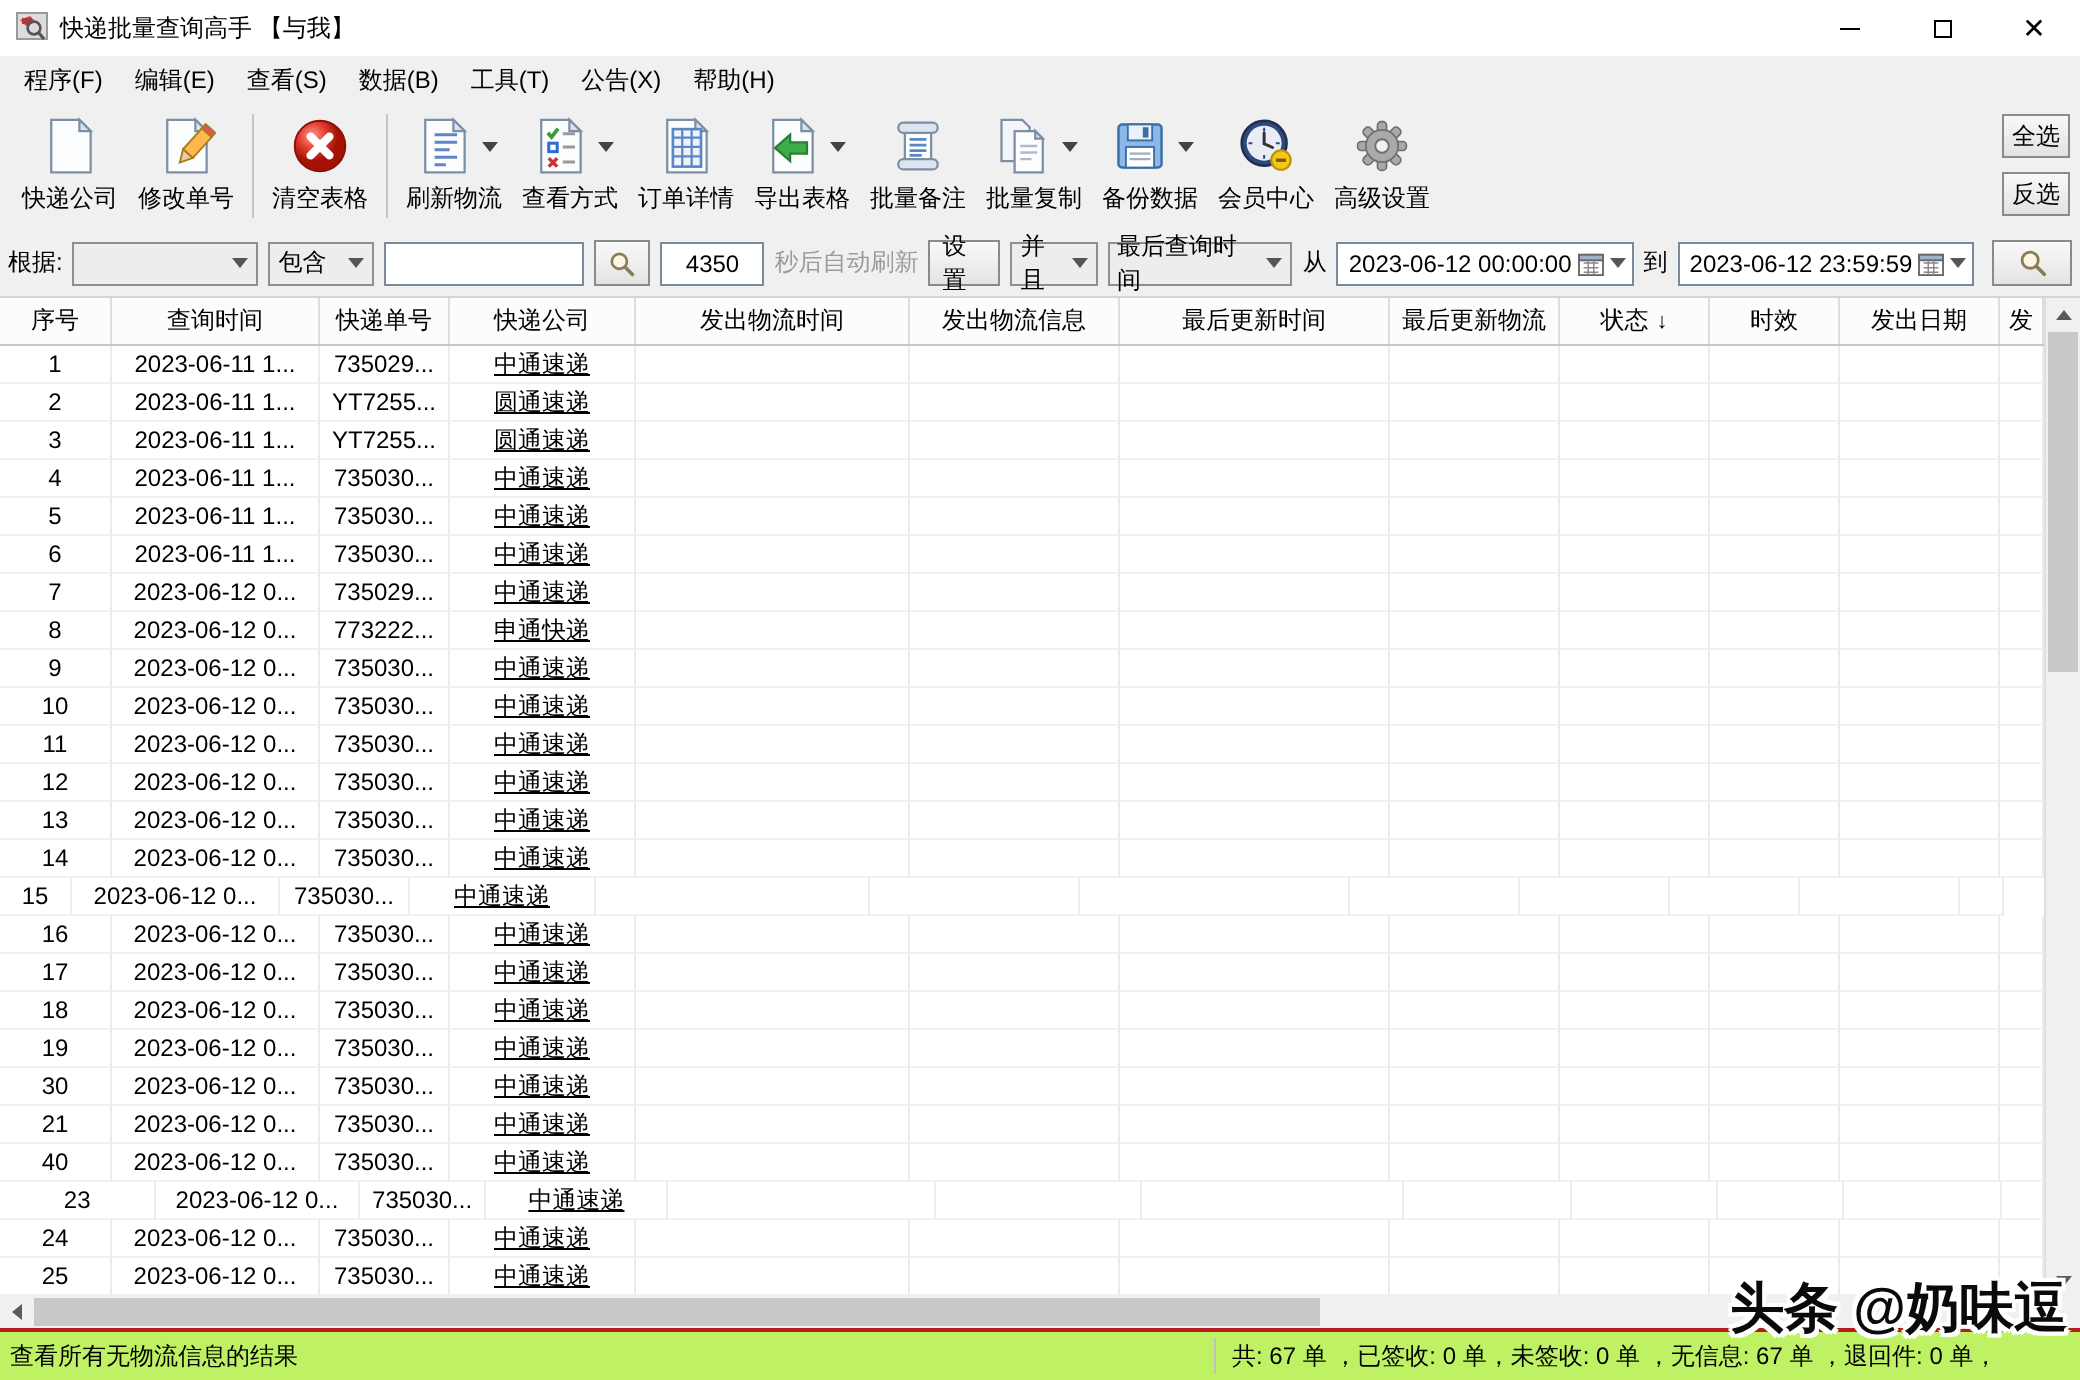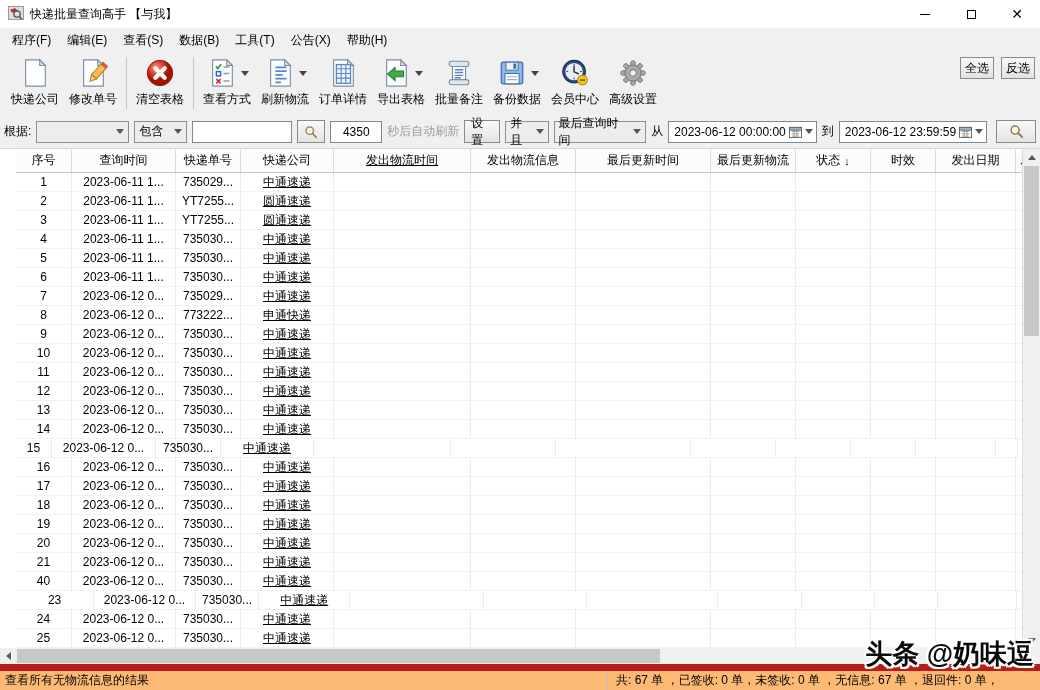--- a/index.html
+++ b/index.html
@@ -21,59 +21,59 @@
   .menu-item { padding:3px 8px; cursor:default; }
 
   
   .toolbar { height:63px; background:#f0f0f0; display:flex; align-items:flex-start; padding:4px 2px 0 6px; }
   .tb-item { display:flex; flex-direction:column; align-items:center; padding:0 5px; cursor:default; }
   .tb-top { display:flex; align-items:center; height:34px; }
   .tb-icon { width:32px; height:32px; display:flex; align-items:center; justify-content:center; }
   .tb-arrow { margin-left:3px; width:0; height:0; border-left:4px solid transparent; border-right:4px solid transparent; border-top:5px solid #444; }
   .tb-label { margin-top:1px; white-space:nowrap; }
   .tb-sep { width:1px; height:52px; background:#c5c5c5; margin:1px 4px 0 4px; flex:0 0 auto; }
-  .tb-right { margin-left:auto; display:flex; flex-direction:row; gap:7px; padding:1px 3px 0 0; }
+  .tb-right { margin-left:auto; display:flex; flex-direction:column; gap:7px; padding:1px 3px 0 0; }
   .sel-btn { width:34px; height:22px; background:linear-gradient(#f8f8f8,#e2e2e2); border:1px solid #8a8a8a; font-size:12px; display:flex; align-items:center; justify-content:center; cursor:default; }
 
   
   .filterbar { height:33px; background:#f0f0f0; display:flex; align-items:center; padding:0 4px; gap:5px; }
   .flabel { white-space:nowrap; }
   .combo { height:22px; background:#ededed; border:1px solid #8f8f8f; display:flex; align-items:center; justify-content:space-between; padding:0 4px; cursor:default; }
   .combo .cmb-arrow { width:0; height:0; border-left:4px solid transparent; border-right:4px solid transparent; border-top:5px solid #555; margin-left:6px; }
   .tinput { height:22px; background:#fff; border:1px solid #7a8a99; padding:0 4px; font-size:12px; font-family:inherit; }
   .btn { height:23px; background:linear-gradient(#f9f9f9,#e3e3e3); border:1px solid #8a8a8a; display:flex; align-items:center; justify-content:center; padding:0 6px; cursor:default; }
   .gray-text { color:#9b9b9b; white-space:nowrap; }
   .datebox { height:22px; background:#fff; border:1px solid #7a8a99; display:flex; align-items:center; padding:0 3px 0 5px; gap:3px; white-space:nowrap; }
   .datebox .cal { width:13px; height:12px; }
   .datebox .cmb-arrow { width:0; height:0; border-left:4px solid transparent; border-right:4px solid transparent; border-top:5px solid #555; }
 
   
   .table-area { position:relative; height:500px; background:#fff; border-top:1px solid #d5d5d5; }
-  .grid { position:absolute; left:16px; top:0; width:1022px; height:500px; overflow:hidden; }
+  .grid { position:absolute; left:0; top:0; width:1022px; height:500px; overflow:hidden; }
   .thead { display:flex; height:24px; background:#fcfcfc; border-bottom:1px solid #c6c6c6; }
   .th { display:flex; align-items:center; justify-content:center; border-right:1px solid #dcdcdc; height:100%; white-space:nowrap; overflow:hidden; cursor:default; }
   .sort-glyph { margin-left:4px; font-size:11px; }
   .trow { display:flex; height:19px; }
   .td { display:flex; align-items:center; justify-content:center; border-right:1px solid #ececec; border-bottom:1px solid #f2f2f2; height:100%; white-space:nowrap; overflow:hidden; }
   .td.link { text-decoration:underline; cursor:pointer; }
 
   
   .vscroll { position:absolute; right:0; top:0; width:18px; height:500px; background:#f0f0f0; border-left:1px solid #dedede; }
   .vs-btn { position:absolute; left:0; width:17px; height:17px; display:flex; align-items:center; justify-content:center; }
   .vs-up { top:0; } .vs-down { bottom:0; }
   .tri-up { width:0; height:0; border-left:4px solid transparent; border-right:4px solid transparent; border-bottom:5px solid #5a5a5a; }
   .tri-down { width:0; height:0; border-left:4px solid transparent; border-right:4px solid transparent; border-top:5px solid #5a5a5a; }
   .vs-thumb { position:absolute; left:1px; top:17px; width:15px; height:170px; background:#c8c8c8; }
   .hscroll { height:16px; background:#f0f0f0; position:relative; }
   .hs-btn { position:absolute; left:0; top:0; width:17px; height:16px; display:flex; align-items:center; justify-content:center; }
   .tri-left { width:0; height:0; border-top:4px solid transparent; border-bottom:4px solid transparent; border-right:5px solid #5a5a5a; }
   .hs-thumb { position:absolute; left:17px; top:1px; width:643px; height:14px; background:#c8c8c8; }
 
   
-  .statusbar { height:26px; background:#fdba74; border-top:7px solid #b91c1c; display:flex; align-items:center; }
+  .statusbar { height:26px; background:#bef264; border-top:2px solid #b91c1c; display:flex; align-items:center; }
   .status-left { flex:1 1 auto; padding-left:5px; white-space:nowrap; overflow:hidden; }
   .status-div { width:1px; height:18px; background:#c0c0c0; }
   .status-right { flex:0 0 auto; width:432px; padding-left:8px; white-space:nowrap; overflow:hidden; }
 
   
   .watermark { position:absolute; right:6px; bottom:18px; font-size:27px; font-weight:bold; color:#0a0a0a; z-index:20; white-space:nowrap; pointer-events:none;
     text-shadow:-2px -2px 0 #fff,2px -2px 0 #fff,-2px 2px 0 #fff,2px 2px 0 #fff,0 -2px 0 #fff,0 2px 0 #fff,-2px 0 0 #fff,2px 0 0 #fff; }
 </style>
 </head>
 <body>
@@ -162,48 +162,48 @@
     </div>
     <span class="tb-label">清空表格</span>
   </div>
     <div class="tb-sep"></div>
     <div class="tb-item">
     <div class="tb-top">
       <span class="tb-icon">
           <svg width="30" height="30" viewBox="0 0 32 32">
             <path d="M6 2 L21 2 L27 8 L27 30 L6 30 Z" fill="#fcfdfe" stroke="#7d8fa5" stroke-width="1.2"></path>
             <path d="M21 2 L21 8 L27 8 Z" fill="#d9e4ef" stroke="#7d8fa5" stroke-width="1.2"></path>
+            <g stroke="#5b87c5" stroke-width="1.7">
+              <path d="M11 10 H23 M11 14 H23 M11 18 H19 M11 22 H23 M11 26 H17"></path>
+            </g>
+          </svg>
+        </span>
+    <span class="tb-arrow"></span>
+      </div>
+    <span class="tb-label">刷新物流</span>
+  </div>
+    <div class="tb-item">
+    <div class="tb-top">
+      <span class="tb-icon">
+          <svg width="30" height="30" viewBox="0 0 32 32">
+            <path d="M6 2 L21 2 L27 8 L27 30 L6 30 Z" fill="#fcfdfe" stroke="#7d8fa5" stroke-width="1.2"></path>
+            <path d="M21 2 L21 8 L27 8 Z" fill="#d9e4ef" stroke="#7d8fa5" stroke-width="1.2"></path>
             <path d="M9.5 9 l2 2.2 3.5-4.5" stroke="#3f9c35" stroke-width="2" fill="none"></path>
             <rect x="10" y="14.5" width="4.5" height="4.5" fill="none" stroke="#2f6bd8" stroke-width="1.6"></rect>
             <g stroke="#cc3333" stroke-width="1.8">
               <path d="M10 22.5 l4.5 4.5 M14.5 22.5 l-4.5 4.5"></path>
             </g>
             <g stroke="#9a9a9a" stroke-width="1.6">
               <path d="M17.5 9.5 H24 M17.5 16.5 H24 M17.5 24.5 H24"></path>
             </g>
           </svg>
         </span>
     <span class="tb-arrow"></span>
       </div>
     <span class="tb-label">查看方式</span>
-  </div>
-    <div class="tb-item">
-    <div class="tb-top">
-      <span class="tb-icon">
-          <svg width="30" height="30" viewBox="0 0 32 32">
-            <path d="M6 2 L21 2 L27 8 L27 30 L6 30 Z" fill="#fcfdfe" stroke="#7d8fa5" stroke-width="1.2"></path>
-            <path d="M21 2 L21 8 L27 8 Z" fill="#d9e4ef" stroke="#7d8fa5" stroke-width="1.2"></path>
-            <g stroke="#5b87c5" stroke-width="1.7">
-              <path d="M11 10 H23 M11 14 H23 M11 18 H19 M11 22 H23 M11 26 H17"></path>
-            </g>
-          </svg>
-        </span>
-    <span class="tb-arrow"></span>
-      </div>
-    <span class="tb-label">刷新物流</span>
   </div>
     <div class="tb-item">
     <div class="tb-top">
       <span class="tb-icon">
           <svg width="30" height="30" viewBox="0 0 32 32">
             <path d="M6 2 L21 2 L27 8 L27 30 L6 30 Z" fill="#fcfdfe" stroke="#7d8fa5" stroke-width="1.2"></path>
             <path d="M21 2 L21 8 L27 8 Z" fill="#d9e4ef" stroke="#7d8fa5" stroke-width="1.2"></path>
             <rect x="9" y="7" width="15" height="20" fill="#eef4fb" stroke="#5b87c5" stroke-width="1.4"></rect>
             <path d="M9 11.5 H24 M9 16.5 H24 M9 21.5 H24 M14 7 V27 M19 7 V27" stroke="#5b87c5" stroke-width="1.2"></path>
           </svg>
@@ -231,20 +231,36 @@
             <rect x="9" y="7" width="14" height="18" fill="#fbfcfe" stroke="#7d8fa5" stroke-width="1.2"></rect>
             <rect x="5.5" y="3.5" width="21" height="5.5" rx="2.7" fill="#dde6f0" stroke="#7d8fa5" stroke-width="1.2"></rect>
             <rect x="5.5" y="23" width="21" height="5.5" rx="2.7" fill="#dde6f0" stroke="#7d8fa5" stroke-width="1.2"></rect>
             <g stroke="#5b87c5" stroke-width="1.5">
               <path d="M11.5 12.5 H20.5 M11.5 15.5 H20.5 M11.5 18.5 H20.5 M11.5 21 H18"></path>
             </g>
           </svg>
         </span>
     </div>
     <span class="tb-label">批量备注</span>
+  </div>
+    <div class="tb-item">
+    <div class="tb-top">
+      <span class="tb-icon">
+          <svg width="30" height="30" viewBox="0 0 32 32">
+            <path d="M4 2 L15 2 L19 6 L19 24 L4 24 Z" fill="#f2f6fa" stroke="#7d8fa5" stroke-width="1.2"></path>
+            <path d="M11 8 L22 8 L26 12 L26 30 L11 30 Z" fill="#fcfdfe" stroke="#7d8fa5" stroke-width="1.2"></path>
+            <path d="M22 8 L22 12 L26 12 Z" fill="#d9e4ef" stroke="#7d8fa5" stroke-width="1.2"></path>
+            <g stroke="#aebbcb" stroke-width="1.3">
+              <path d="M14 16 H23 M14 19.5 H23 M14 23 H20"></path>
+            </g>
+          </svg>
+        </span>
+    <span class="tb-arrow"></span>
+      </div>
+    <span class="tb-label">批量复制</span>
   </div>
     <div class="tb-item">
     <div class="tb-top">
       <span class="tb-icon">
           <svg width="30" height="30" viewBox="0 0 32 32">
             <rect x="4.5" y="4.5" width="23" height="23" rx="2" fill="#8cb8e8" stroke="#3a6ea5" stroke-width="1.3"></rect>
             <rect x="9.5" y="4.5" width="13" height="8.5" fill="#eaf1f9" stroke="#3a6ea5"></rect>
             <rect x="17.5" y="6" width="3" height="5.5" fill="#3a6ea5"></rect>
             <rect x="8.5" y="16.5" width="15" height="11" fill="#fff" stroke="#3a6ea5"></rect>
             <g stroke="#9bb0c6" stroke-width="1.2">
@@ -360,21 +376,21 @@
         </div>
         <div class="th" style="width: 104px;">
           <span>查询时间</span>
         </div>
         <div class="th" style="width: 65px;">
           <span>快递单号</span>
         </div>
         <div class="th" style="width: 93px;">
           <span>快递公司</span>
         </div>
-        <div class="th" style="width: 137px; text-decoration: underline;">
+        <div class="th" style="width: 137px;">
           <span>发出物流时间</span>
         </div>
         <div class="th" style="width: 105px;">
           <span>发出物流信息</span>
         </div>
         <div class="th" style="width: 135px; text-align: center;">
           <span>最后更新时间</span>
         </div>
         <div class="th" style="width: 85px;">
           <span>最后更新物流</span>
@@ -654,21 +670,21 @@
           <div class="td" style="width: 137px;"></div>
           <div class="td" style="width: 105px;"></div>
           <div class="td" style="width: 135px;"></div>
           <div class="td" style="width: 85px;"></div>
           <div class="td" style="width: 75px;"></div>
           <div class="td" style="width: 65px;"></div>
           <div class="td" style="width: 80px;"></div>
           <div class="td" style="width: 22px;"></div>
         </div>
         <div class="trow">
-          <div class="td" style="width: 56px;">20</div>
+          <div class="td" style="width: 56px;">30</div>
           <div class="td" style="width: 104px;">2023-06-12 0...</div>
           <div class="td" style="width: 65px;">735030...</div>
           <div class="td link" style="width: 93px;">中通速递</div>
           <div class="td" style="width: 137px;"></div>
           <div class="td" style="width: 105px;"></div>
           <div class="td" style="width: 135px;"></div>
           <div class="td" style="width: 85px;"></div>
           <div class="td" style="width: 75px;"></div>
           <div class="td" style="width: 65px;"></div>
           <div class="td" style="width: 80px;"></div>

